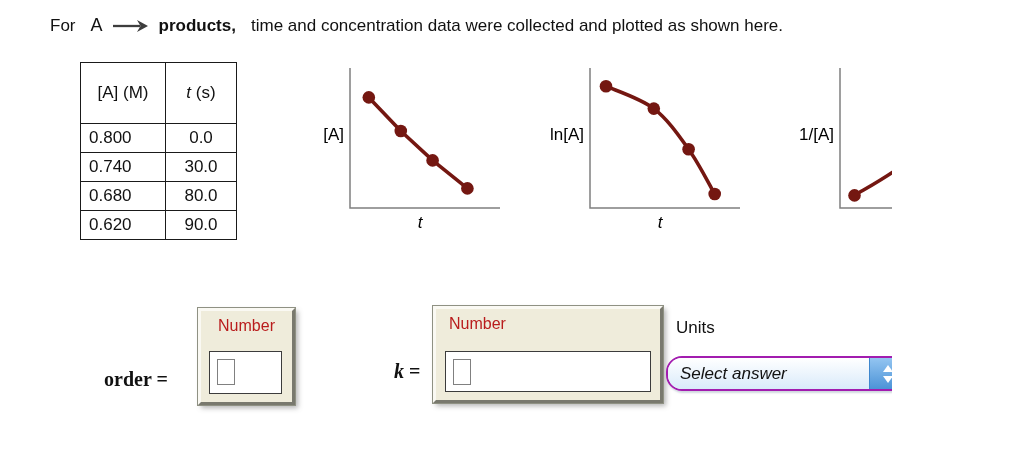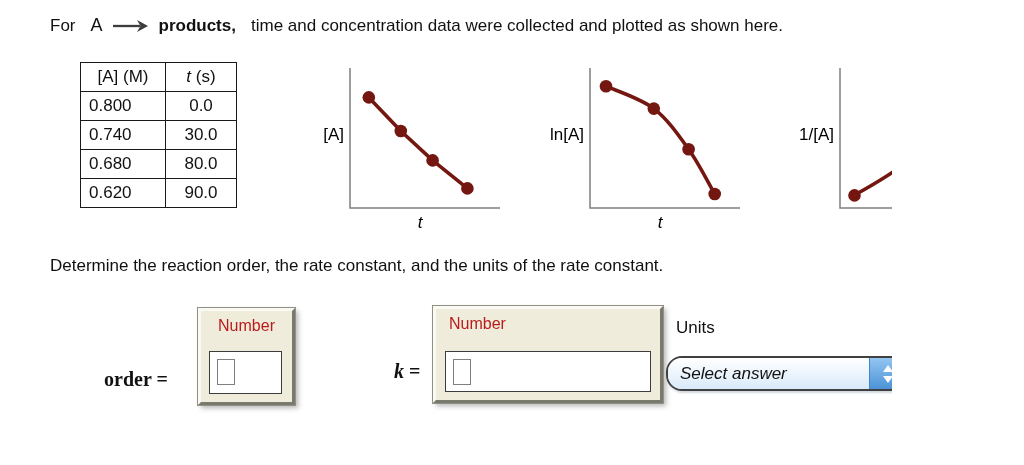--- a/index.html
+++ b/index.html
@@ -14,21 +14,21 @@
   .arrow-wrap{margin-right:9px;display:flex;align-items:center;}
   .hd-products{font-weight:bold;margin-right:15px;}
   
   table.data-table{
     position:absolute;left:80px;top:62px;border-collapse:collapse;
     font-size:17px;
   }
   table.data-table th, table.data-table td{
     border:1px solid #1a1a1a;height:28px;padding:0;
   }
-  table.data-table th{font-weight:normal;text-align:center;padding:0 8px;}
+  table.data-table th{font-weight:normal;text-align:center;padding:16px 8px;}
   table.data-table td.col-a{width:76px;text-align:left;padding-left:8px;}
   table.data-table td.col-t{width:70px;text-align:center;}
   .t-italic{font-style:italic;}
   
   .miniplot{position:absolute;width:215px;height:172px;}
   .plot1{left:290px;top:60px;}
   .plot2{left:530px;top:60px;}
   .plot3{left:780px;top:60px;}
   .axis{fill:none;stroke:var(--color-axis,#7f7f7f);stroke-width:1.5;}
   .curve{fill:none;stroke:var(--color-curve,#741711);stroke-width:3.6;stroke-linecap:round;stroke-linejoin:round;}
@@ -57,21 +57,21 @@
   }
   .order-box .answer-field{left:8px;top:40px;width:73px;height:43px;}
   .k-box .answer-field{left:9px;top:42px;width:206px;height:41px;}
   .cursor-box{
     position:absolute;left:7px;top:7px;width:18px;height:26px;
     background:#ffffff;border:1px solid #808080;box-sizing:border-box;
   }
   .units-label{position:absolute;left:676px;top:318px;font-size:17px;}
   .units-select{
     position:absolute;left:666px;top:356px;width:242px;height:35px;box-sizing:border-box;
-    border:2px solid #404040;border-radius:16px;display:flex;overflow:hidden;
+    border:2px solid #a21caf;border-radius:16px;display:flex;overflow:hidden;
     box-shadow:1px 2px 2px rgba(120,140,160,0.35);cursor:pointer;
   }
   .select-text{
     flex:1;background:linear-gradient(#ffffff,#D9EAFA);
     font-size:17px;font-style:italic;color:#111;
     display:flex;align-items:center;padding-left:12px;
   }
   .select-button{
     width:36px;background:linear-gradient(var(--color-spinner_light,#93C5F1),var(--color-spinner_dark,#4C93D7));
     border-left:1px solid #3E87CE;
@@ -163,21 +163,20 @@
           <circle cx="74.5" cy="135.4" r="6.3"></circle>
           <circle cx="119.4" cy="107.4" r="6.3"></circle>
           <circle cx="160.1" cy="71.0" r="6.3"></circle>
           <circle cx="186.2" cy="26.2" r="6.3"></circle>
         </g>
       <text class="ylab" x="54" y="80">1/[A]</text>
       <text class="xlab" x="130" y="168">t</text>
     </svg>
   </div>
 
-  <div class="prompt">Determine the reaction order, the rate constant, and the units of the rate constant.</div>
 
   <div class="order-label"><span>order</span><span> =</span></div>
   <div class="answer-box order-box">
     <div class="number-label">Number</div>
     <div class="answer-field">
       <span></span>
       <div class="cursor-box"></div>
     </div>
   </div>
 

